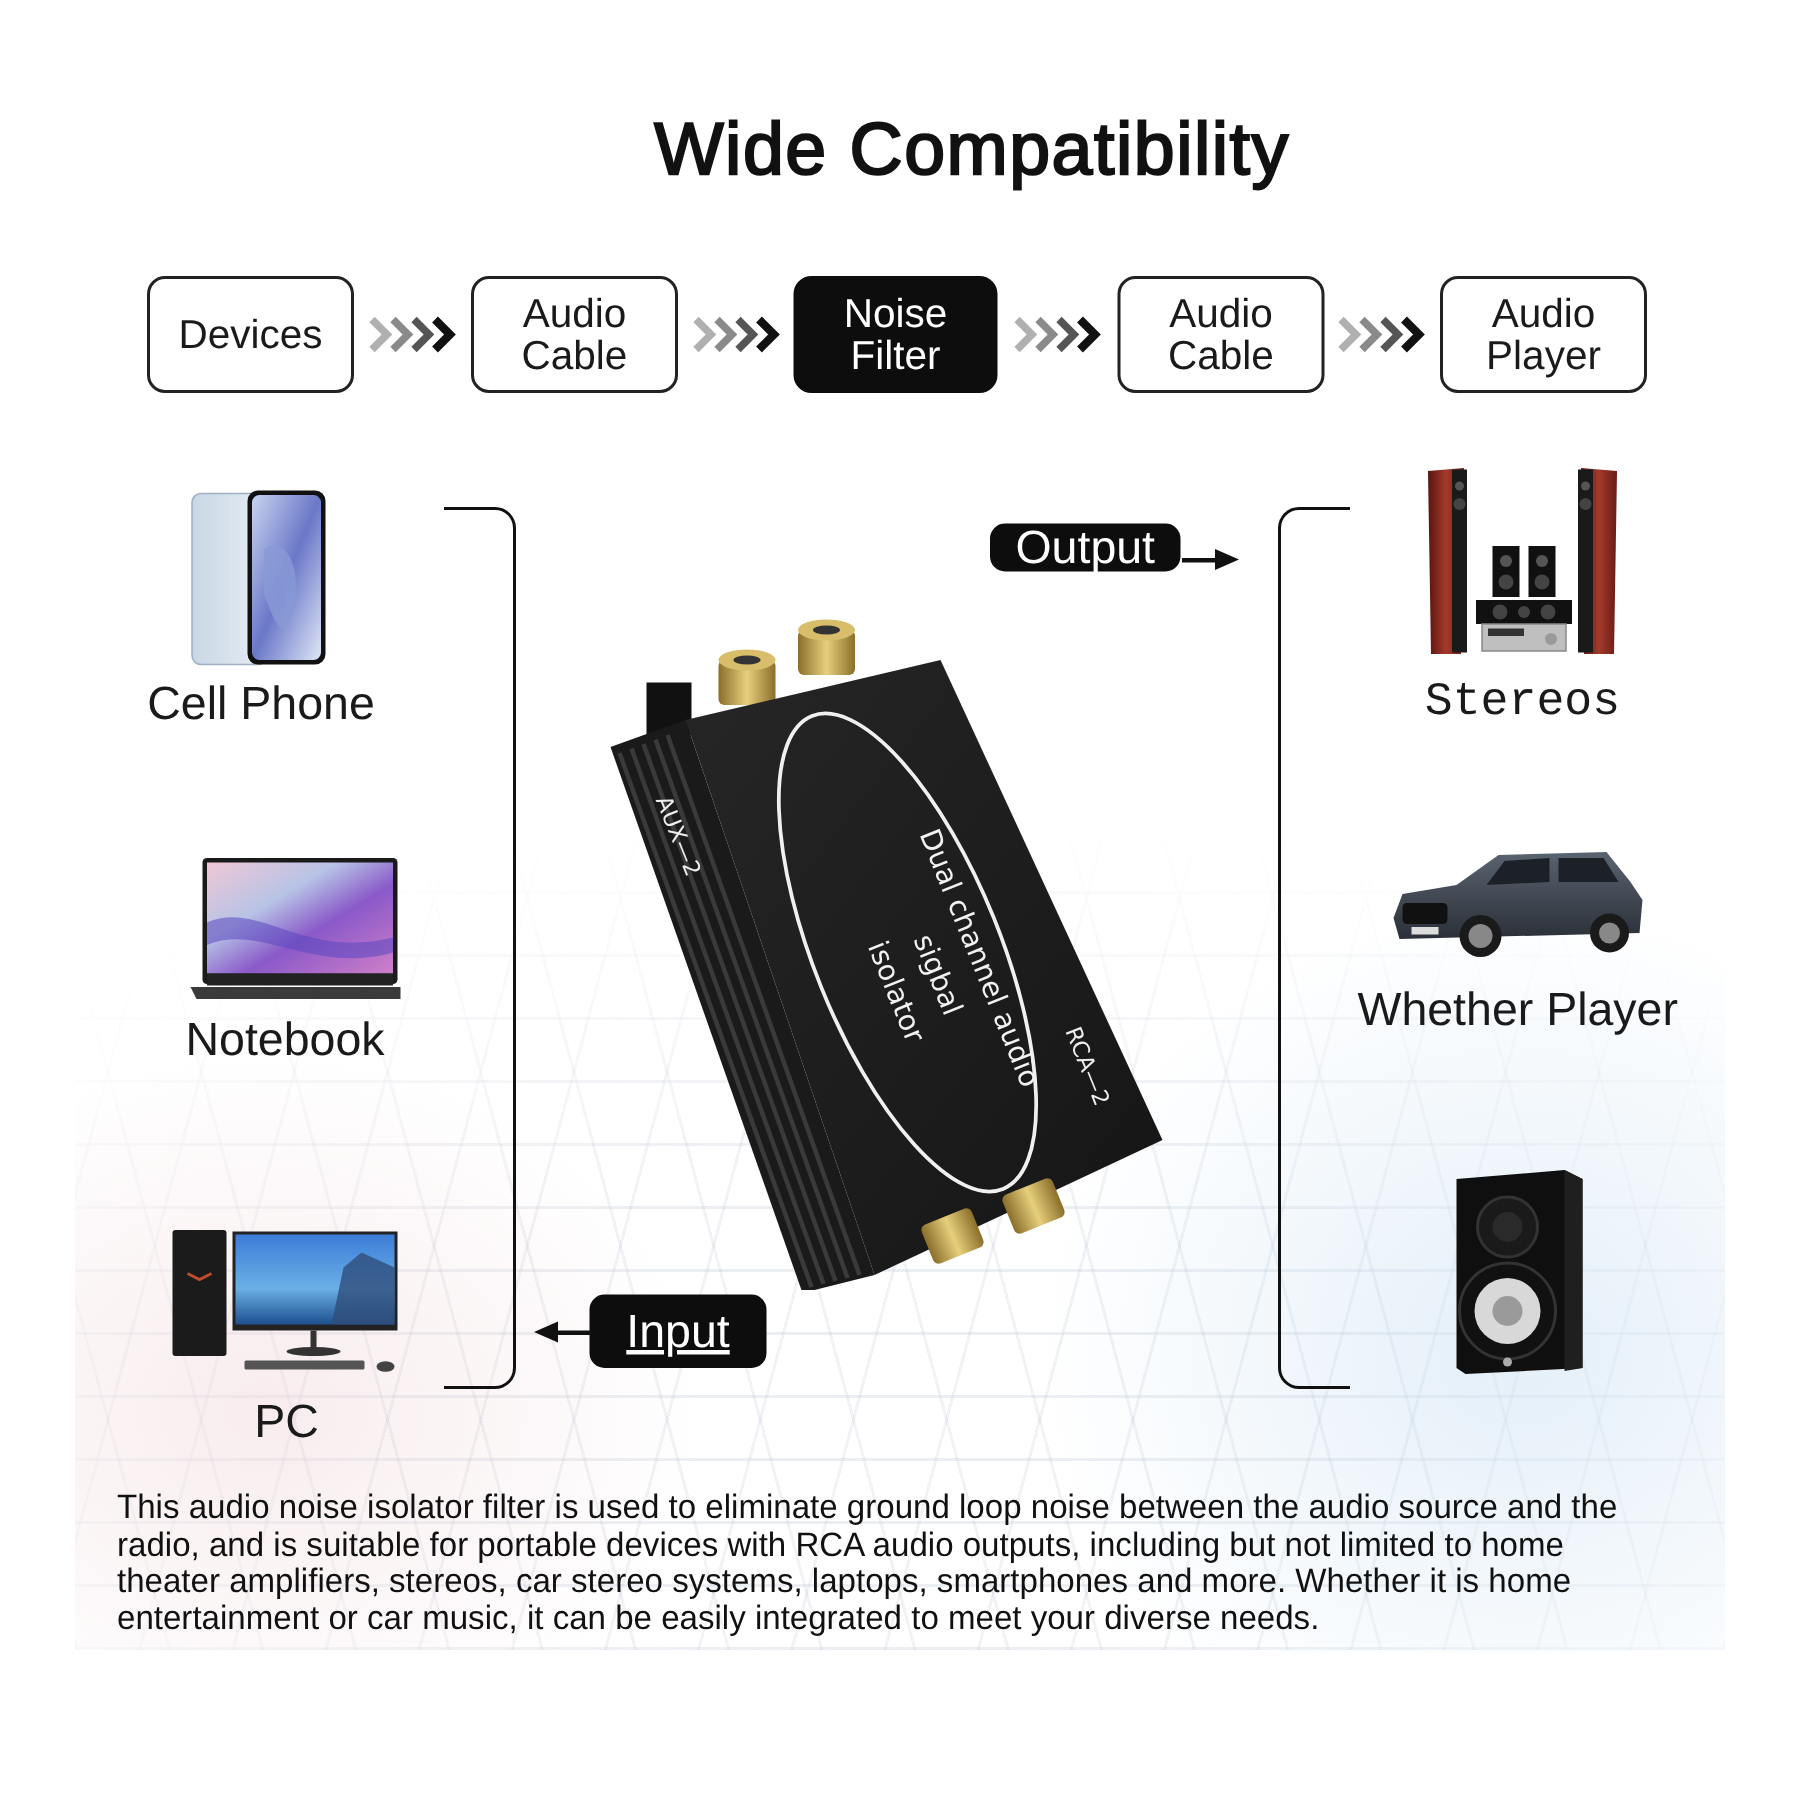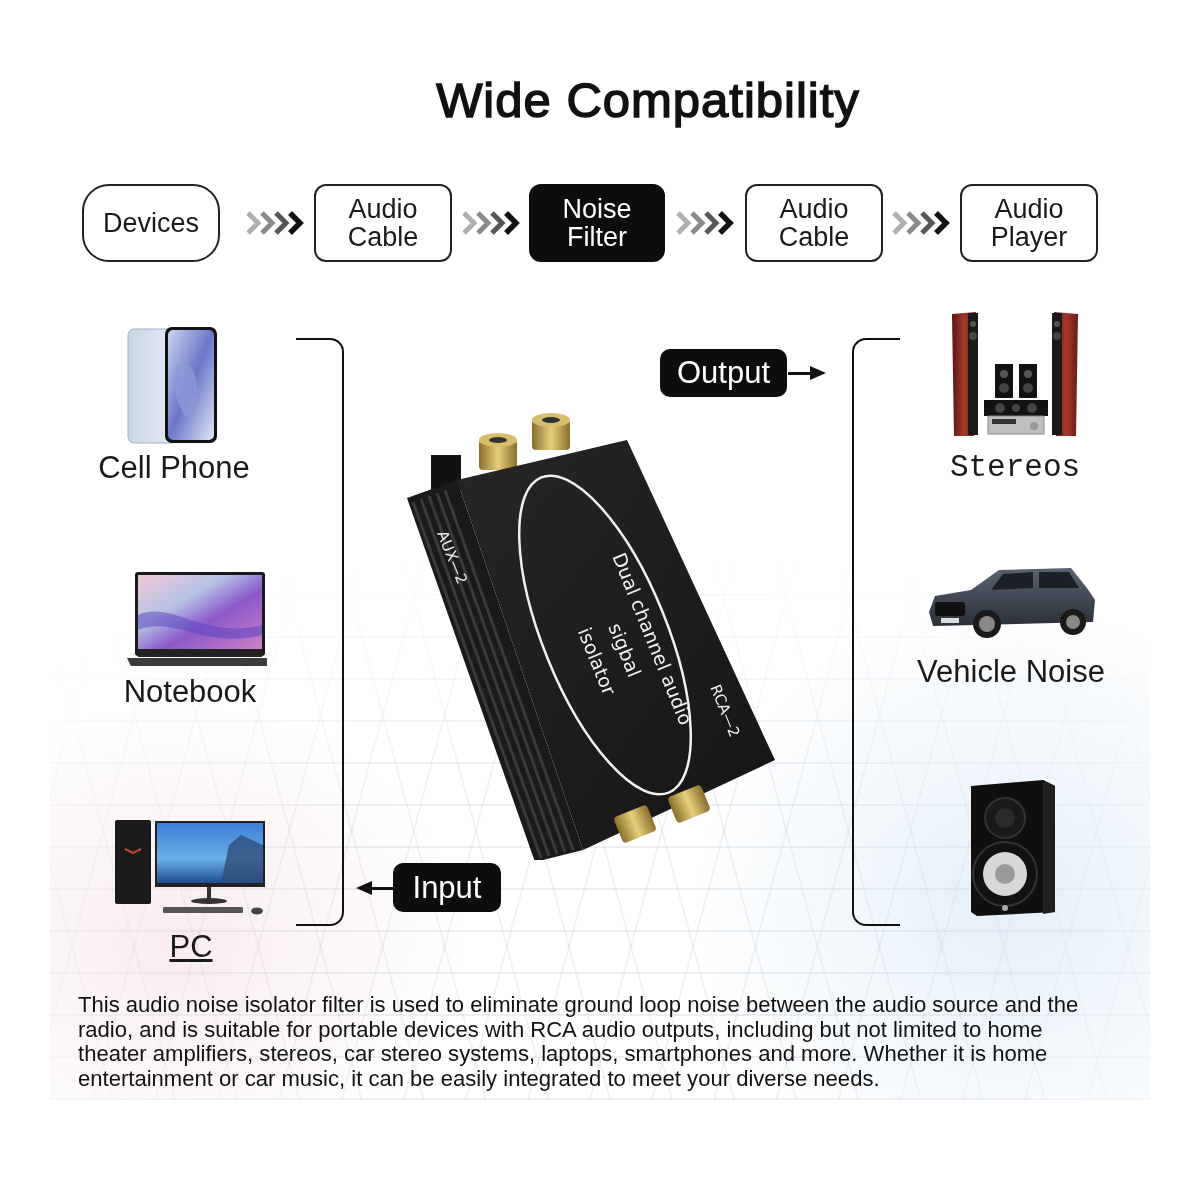--- a/index.html
+++ b/index.html
@@ -65,21 +65,21 @@
 </head>
 <body>
 
 <div class="grid-bg"></div>
 <div class="tint-left"></div>
 <div class="tint-right"></div>
 
 <h1 class="title">Wide Compatibility</h1>
 
 <div>
-  <div class="flow-box" style="left:82px;border-radius:27px;">Devices</div>
+  <div class="flow-box" style="left:98px;">Devices</div>
   <svg class="chevrons" style="left:244px;" viewBox="0 0 62 40">
     <polyline points="4,10 14,20 4,30" fill="none" stroke="#b0b0b0" stroke-width="5"></polyline>
     <polyline points="18,10 28,20 18,30" fill="none" stroke="#8a8a8a" stroke-width="5"></polyline>
     <polyline points="32,10 42,20 32,30" fill="none" stroke="#555" stroke-width="5"></polyline>
     <polyline points="46,10 56,20 46,30" fill="none" stroke="#111" stroke-width="5.5"></polyline>
   </svg>
   <div class="flow-box" style="left:314px;">Audio
 Cable</div>
   <svg class="chevrons" style="left:460px;" viewBox="0 0 62 40">
     <polyline points="4,10 14,20 4,30" fill="none" stroke="#b0b0b0" stroke-width="5"></polyline>
@@ -162,21 +162,21 @@
     <rect x="4" y="5" width="36" height="84" rx="2" fill="#1b1b1b"></rect>
     <path d="M14,34 L22,38 L30,34" fill="none" stroke="#c04b2a" stroke-width="2"></path>
     <rect x="44" y="6" width="110" height="66" fill="#222"></rect>
     <rect x="46" y="8" width="106" height="60" fill="url(#pcScreen)"></rect>
     <path d="M110,68 L118,30 L130,20 L152,30 L152,68 Z" fill="#2e4e7a" opacity=".8"></path>
     <rect x="96" y="72" width="4" height="12" fill="#333"></rect>
     <ellipse cx="98" cy="86" rx="18" ry="3" fill="#333"></ellipse>
     <rect x="52" y="92" width="80" height="6" rx="1" fill="#555"></rect>
     <ellipse cx="146" cy="96" rx="6" ry="3.5" fill="#444"></ellipse>
   </svg>
-  <div class="label" style="margin-top:6px;text-decoration:underline;">PC</div>
+  <div class="label" style="margin-top:6px;">PC</div>
 </div>
 
 <div class="device" style="left:925px; top:310px; width:180px;">
   <svg width="150" height="130" viewBox="0 0 150 130">
     <defs>
       <linearGradient id="wood" x1="0" y1="0" x2="1" y2="0">
         <stop offset="0" stop-color="#5a1410"></stop>
           <stop offset=".5" stop-color="#a43a2c"></stop>
           <stop offset="1" stop-color="#6a1a14"></stop>
       </linearGradient>
@@ -217,41 +217,41 @@
     <path d="M8,52 L14,36 L50,30 L78,10 L150,8 L166,28 L174,40 L172,62 L12,66 Z" fill="url(#carBody)"></path>
     <path d="M82,14 L112,12 L112,28 L70,30 Z" fill="#1c2128"></path>
     <path d="M118,12 L148,12 L158,28 L118,28 Z" fill="#1c2128"></path>
     <rect x="14" y="42" width="30" height="14" rx="3" fill="#111"></rect>
     <rect x="20" y="58" width="18" height="5" fill="#ddd"></rect>
     <circle cx="66" cy="64" r="14" fill="#1a1a1a"></circle>
       <circle cx="66" cy="64" r="8" fill="#888"></circle>
     <circle cx="152" cy="62" r="13" fill="#1a1a1a"></circle>
       <circle cx="152" cy="62" r="7" fill="#888"></circle>
   </svg>
-  <div class="label" style="margin-top:8px;">Vehicle Noise</div>
+  <div class="label" style="margin-top:8px;">Whether Player</div>
 </div>
 
 <div class="device" style="left:895px; top:778px; width:232px;">
   <svg width="100" height="140" viewBox="0 0 100 140">
     <path d="M10,8 L82,2 L94,8 L94,134 L16,138 L10,134 Z" fill="#0f0f0f"></path>
     <path d="M82,2 L94,8 L94,134 L82,136 Z" fill="#1f1f1f"></path>
     <circle cx="44" cy="40" r="20" fill="#1a1a1a" stroke="#333" stroke-width="2"></circle>
     <circle cx="44" cy="40" r="10" fill="#2a2a2a"></circle>
     <circle cx="44" cy="96" r="32" fill="#111" stroke="#333" stroke-width="2"></circle>
     <circle cx="44" cy="96" r="22" fill="#d8d8d8"></circle>
     <circle cx="44" cy="96" r="10" fill="#9a9a9a"></circle>
     <circle cx="44" cy="130" r="3" fill="#aaa"></circle>
   </svg>
 </div>
 
-<div class="pill" style="left:660px; top:349px; width:127px; height:48px;">Output</div>
+<div class="pill" style="left:660px; top:349px; width:127px; height:32px;">Output</div>
 <div class="arrow-line" style="left:788px; top:372px; width:24px;"></div>
 <div class="arrow-head" style="left:810px; top:366px; border-left: 16px solid #111;"></div>
 
-<div class="pill" style="left:393px; top:863px; width:108px; height:49px;">Input</div>
+<div class="pill" style="left:393px; top:863px; width:118px; height:49px;text-decoration:underline;">Input</div>
 <div class="arrow-head" style="left:356px; top:881px; border-right: 16px solid #111;"></div>
 <div class="arrow-line" style="left:370px; top:887px; width:24px;"></div>
 
 <div style="position:absolute; left:395px; top:410px; width:420px; height:450px;">
   <svg width="420" height="450" viewBox="0 0 420 450" style="position:absolute; left:0; top:0;">
     <defs>
       <linearGradient id="body" x1="0" y1="0" x2="1" y2="1">
         <stop offset="0" stop-color="#262626"></stop>
           <stop offset="1" stop-color="#151515"></stop>
       </linearGradient>

